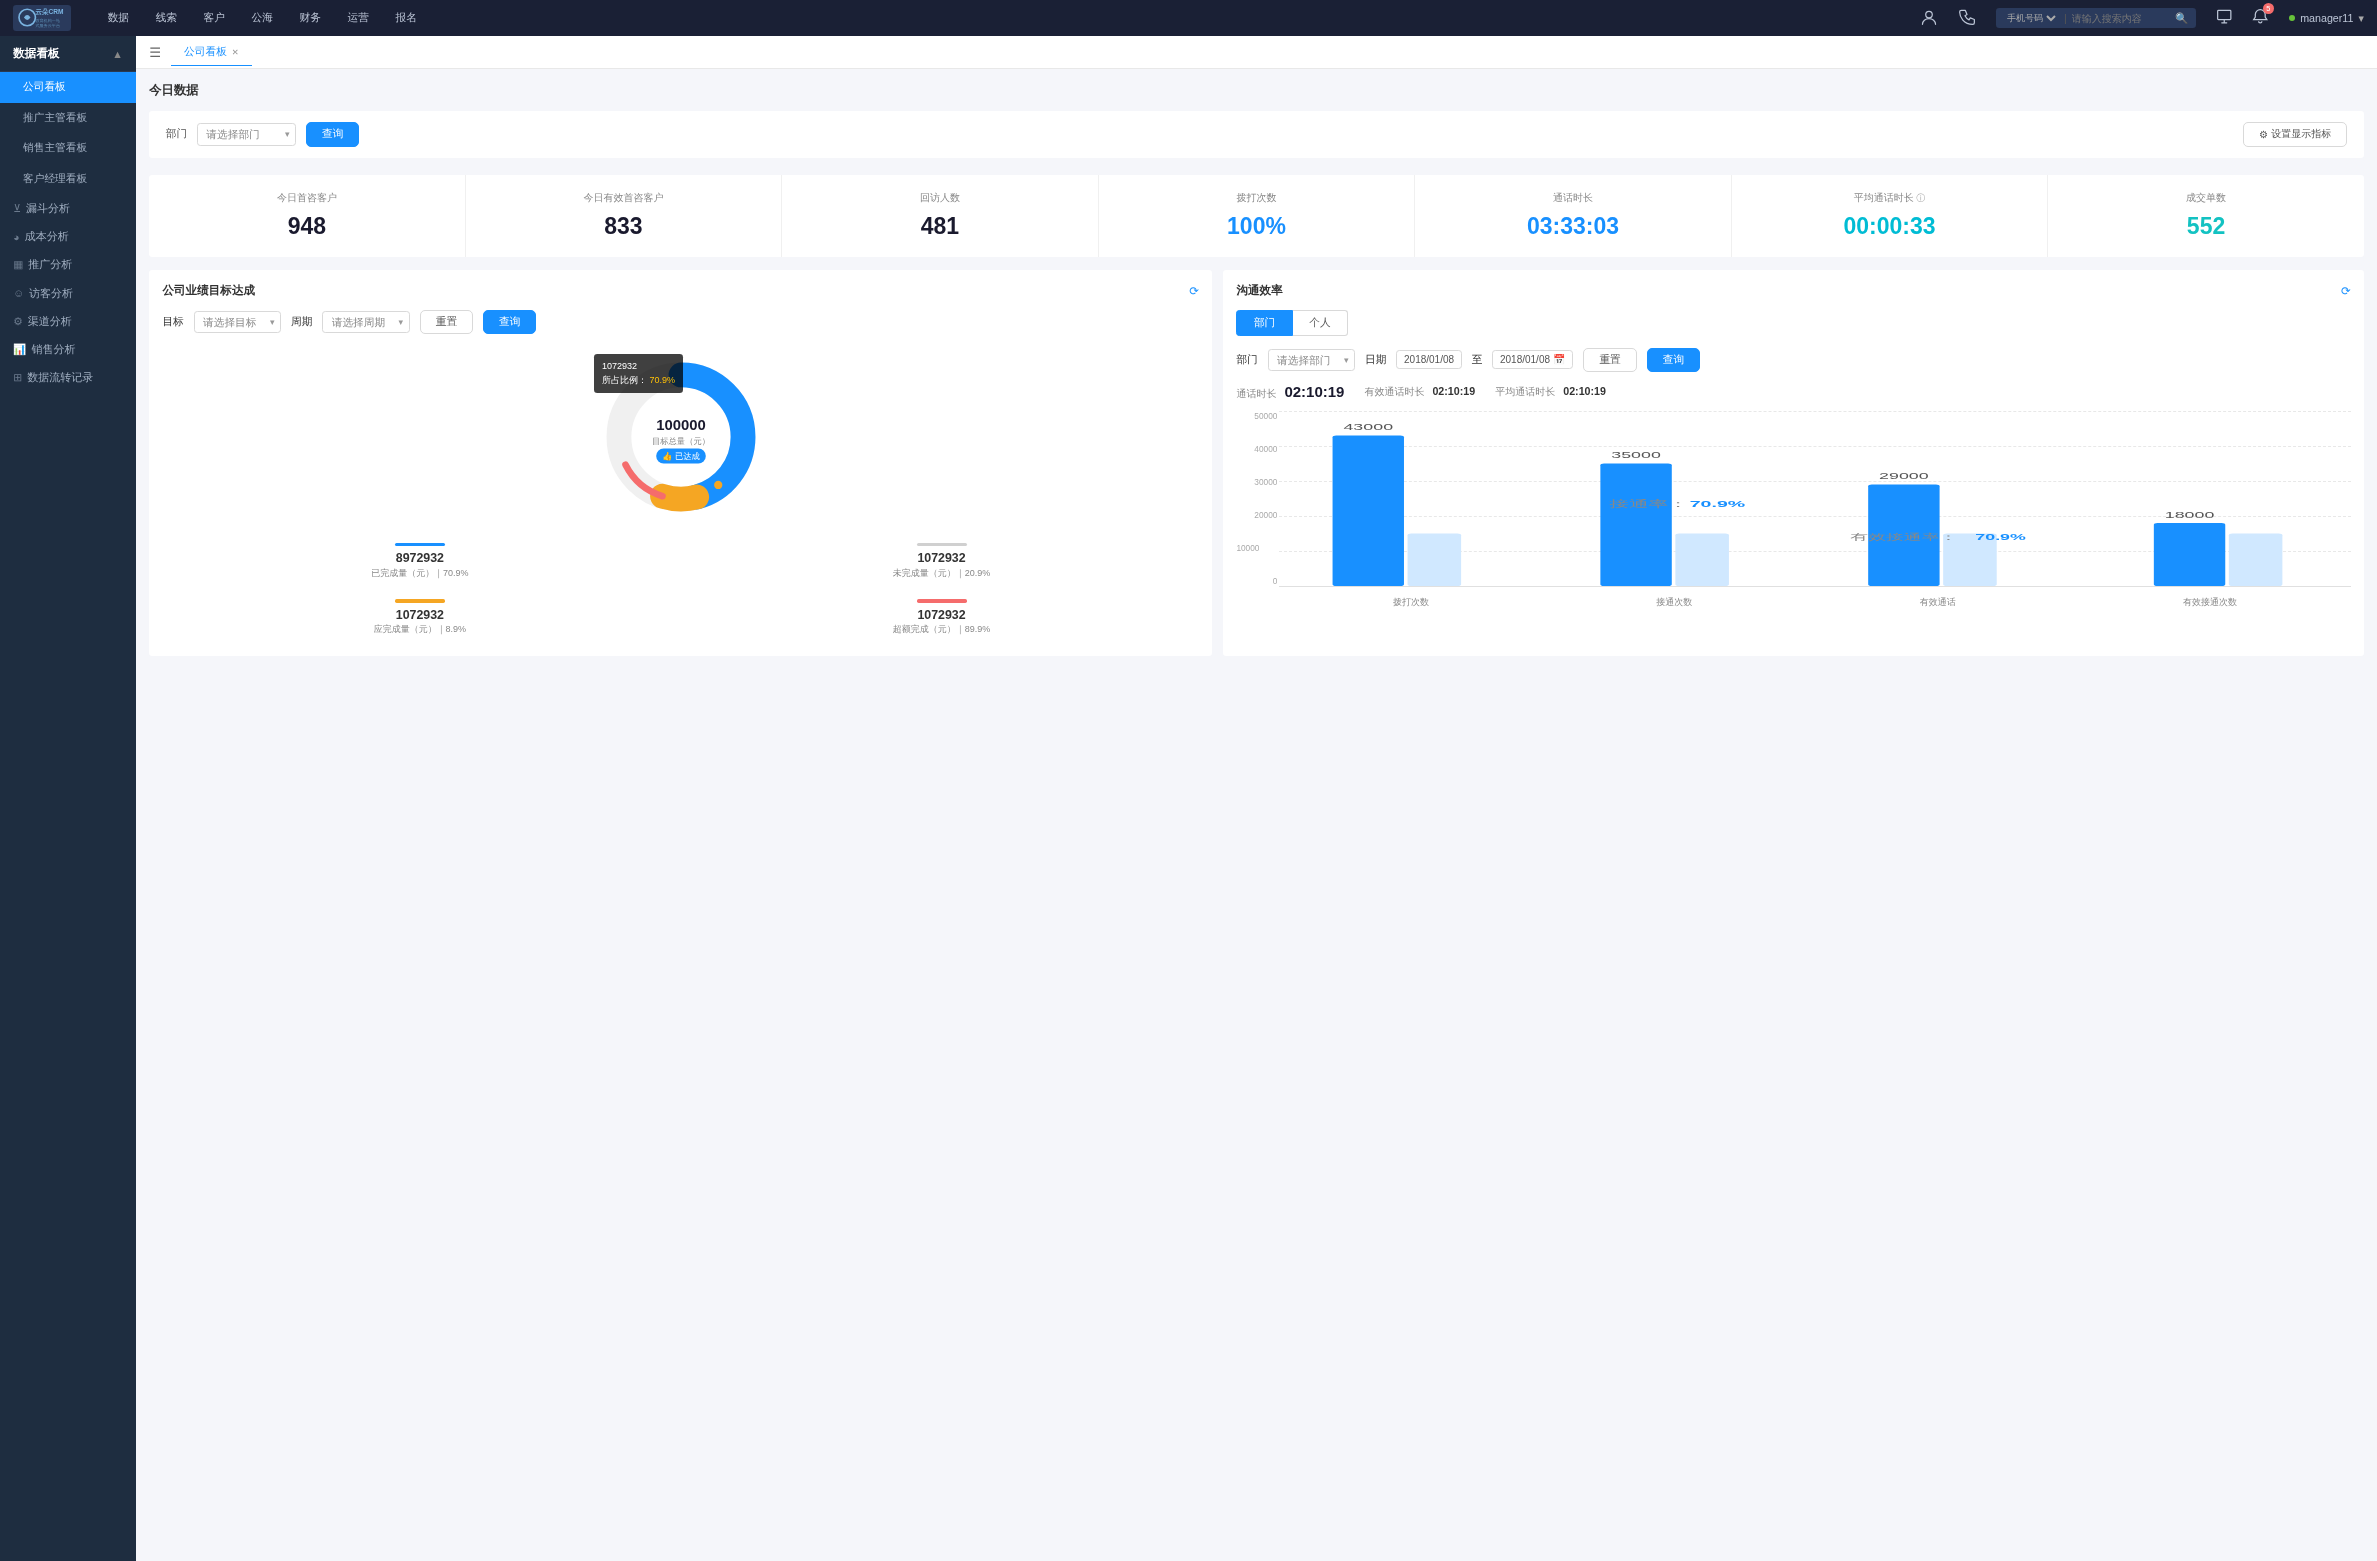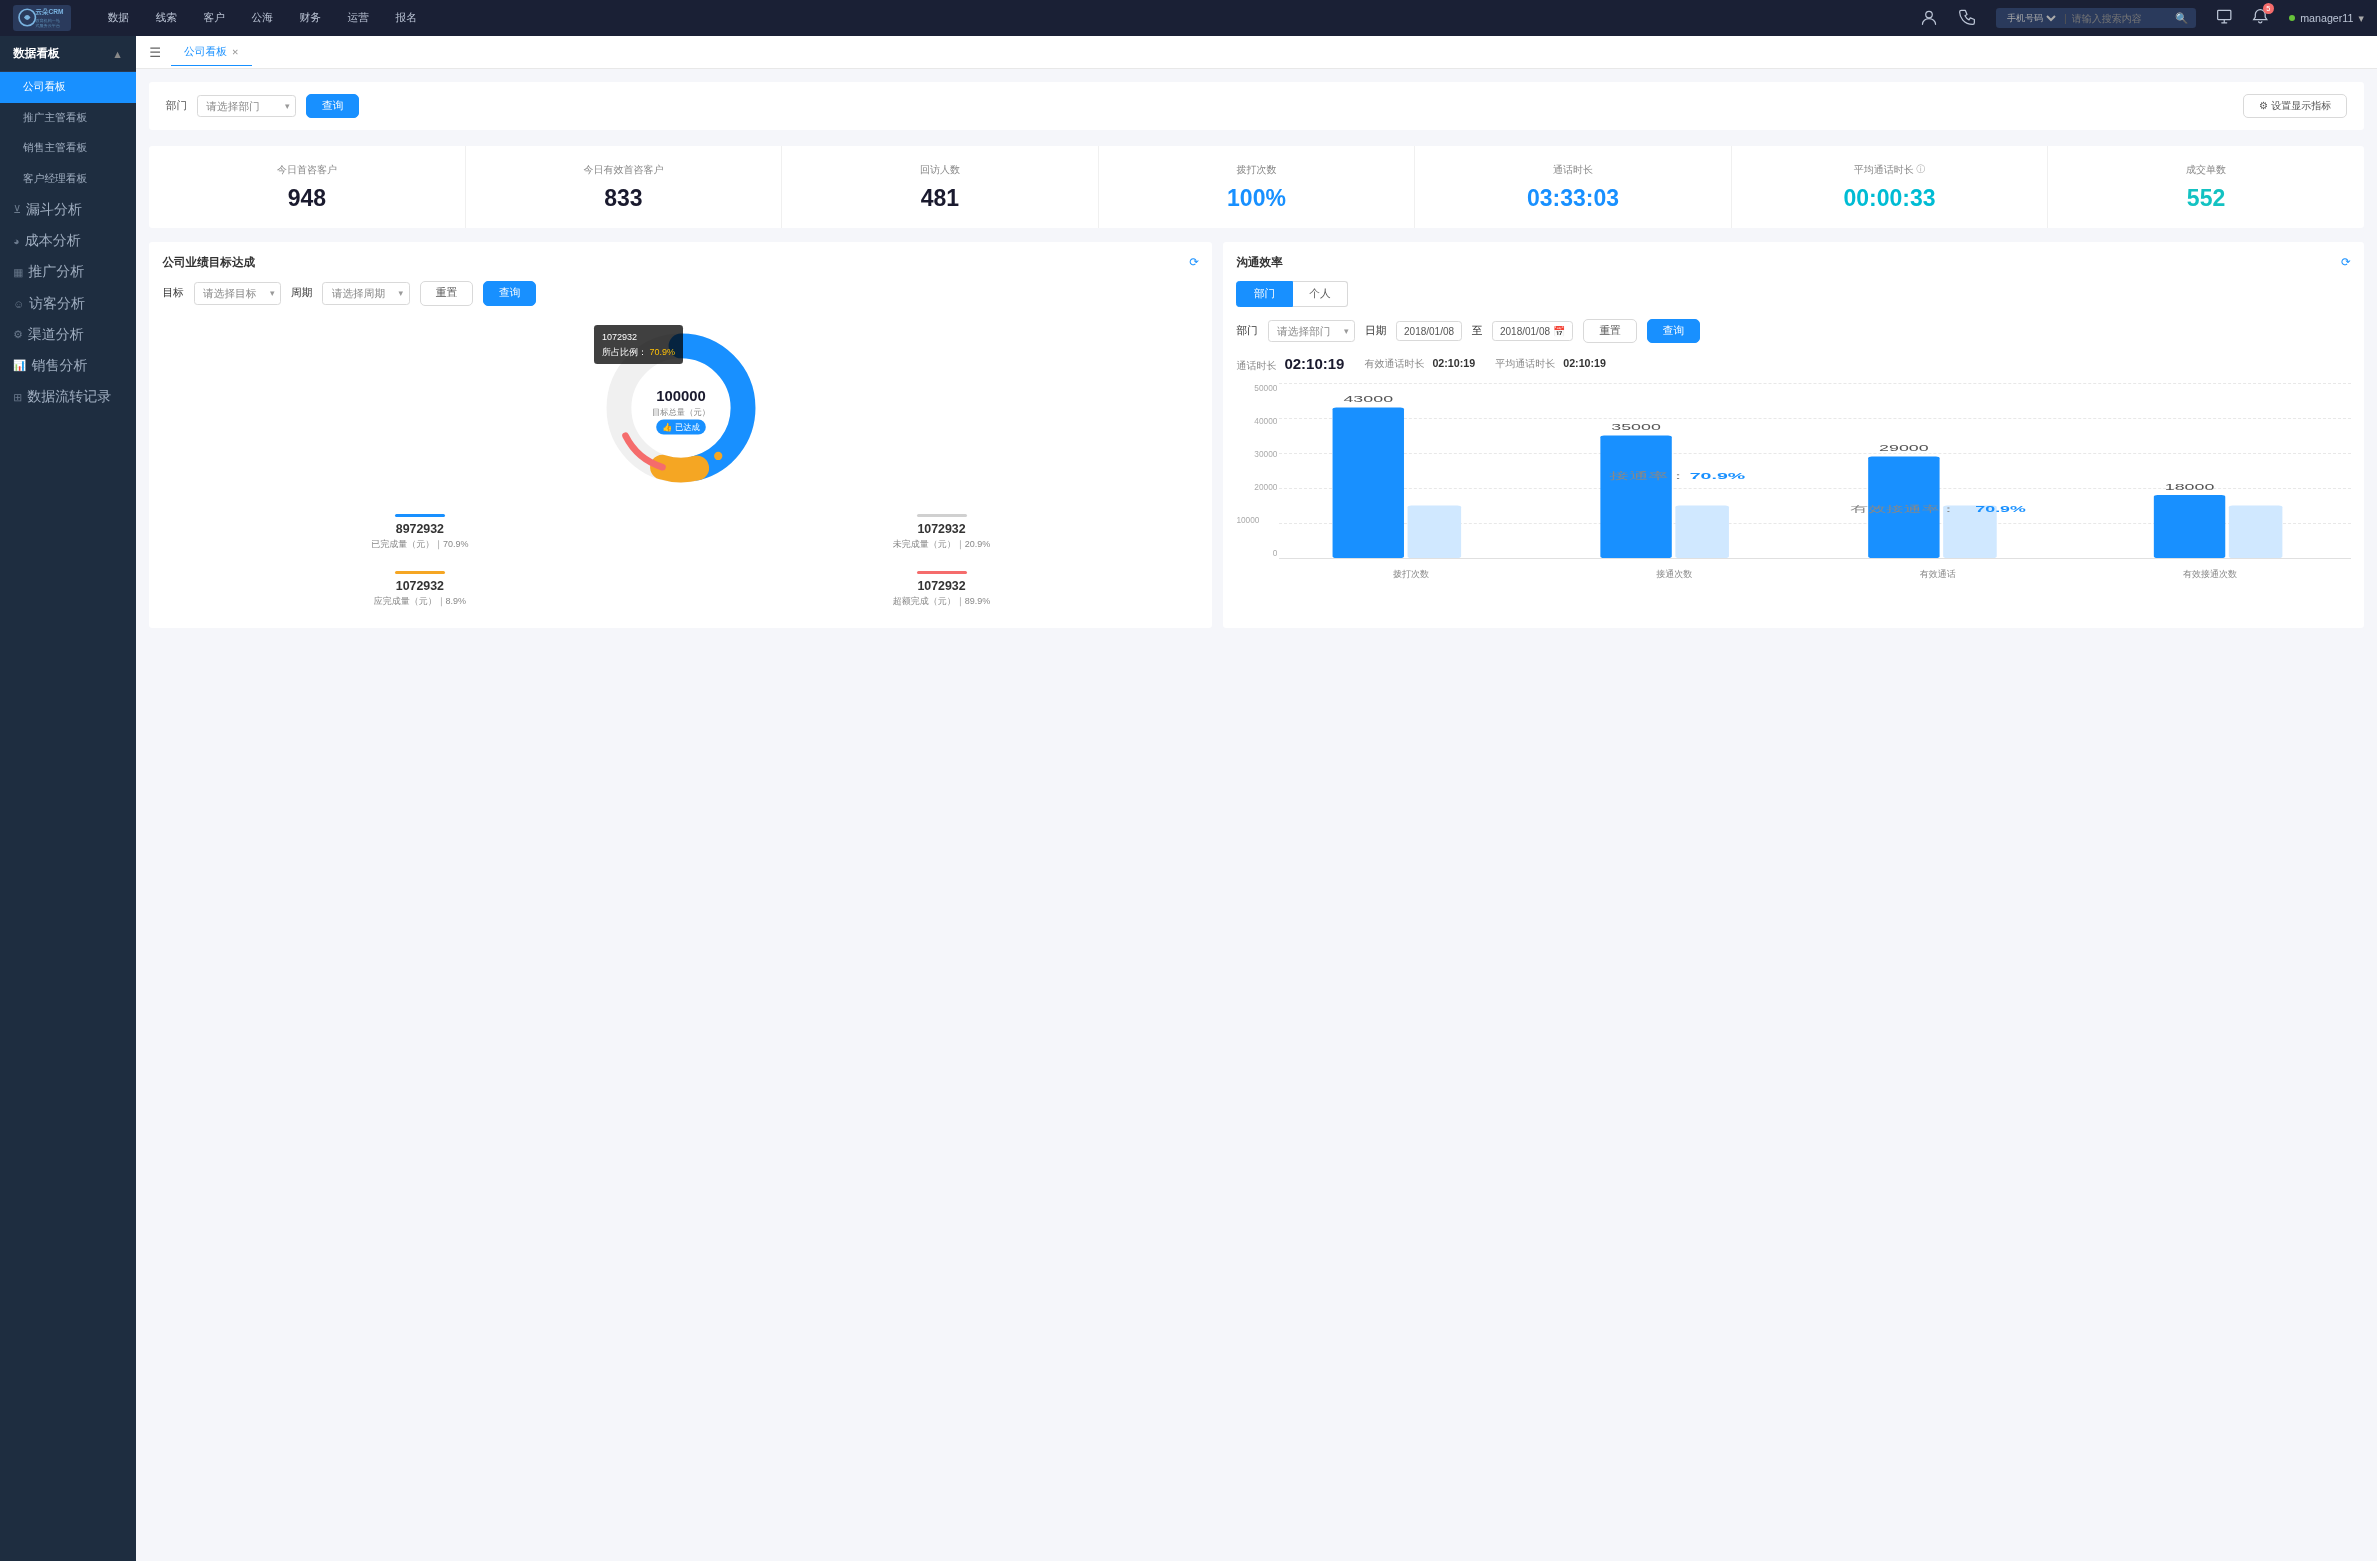--- a/index.html
+++ b/index.html
@@ -21,21 +21,21 @@
 
     
     .main-layout { display: flex; flex: 1; overflow: hidden; }
 
     
     .sidebar { width: 136px; background: #1e2d40; color: #ccc; display: flex; flex-direction: column; overflow-y: auto; flex-shrink: 0; }
     .sidebar-header { display: flex; align-items: center; justify-content: space-between; padding: 10px 13.2px; font-size: 10.7px; color: #fff; border-bottom: 0.8px solid #2a3a50; }
     .sidebar-item { padding: 8.3px 16.5px 8.3px 23px; cursor: pointer; font-size: 10.7px; color: #a0aec0; display: flex; align-items: center; gap: 6.6px; }
     .sidebar-item.active { background: #1890ff; color: #fff; }
     .sidebar-section { padding: 6.6px 13.2px; color: #6b7a8d; font-size: 9px; display: flex; align-items: center; gap: 5px; cursor: pointer; }
-    .sidebar-section .label { font-size: 14px; color: #a0aec0; font-weight: 500; text-align: center; }
+    .sidebar-section .label { font-size: 11px; color: #a0aec0; font-weight: 500; text-align: center; }
 
     
     .content { flex: 1; display: flex; flex-direction: column; overflow: hidden; }
     .tab-bar { background: #fff; border-bottom: 0.8px solid #e8e8e8; padding: 0 13.2px; display: flex; align-items: center; gap: 3.3px; height: 33px; flex-shrink: 0; }
     .tab-toggle { font-size: 13.2px; color: #666; cursor: pointer; margin-right: 6.6px; }
     .tab { padding: 6.6px 13.2px; font-size: 10.7px; cursor: pointer; border-bottom: 1.7px solid transparent; color: #666; display: flex; align-items: center; gap: 5px; }
     .tab.active { color: #1890ff; border-bottom-color: #1890ff; }
     .tab-close { font-size: 8.3px; color: #999; cursor: pointer; }
     
     .page-content { flex: 1; overflow-y: auto; padding: 13.2px; background: #f5f6fa; }
@@ -226,20 +226,21 @@
     <div class="tab-bar">
       <span class="tab-toggle">☰</span>
       <div class="tab active">
         <span>公司看板</span>
         <span class="tab-close">✕</span>
       </div>
     </div>
 
     <div class="page-content">
 
+      <div class="section-title">今日数据</div>
 
       <div class="filter-bar">
         <div class="filter-left">
           <span class="filter-label">部门</span>
           <div class="select-wrapper">
             <select class="filter-select">
               <option>请选择部门</option>
             </select>
           </div>
           <button class="btn btn-primary">查询</button>

